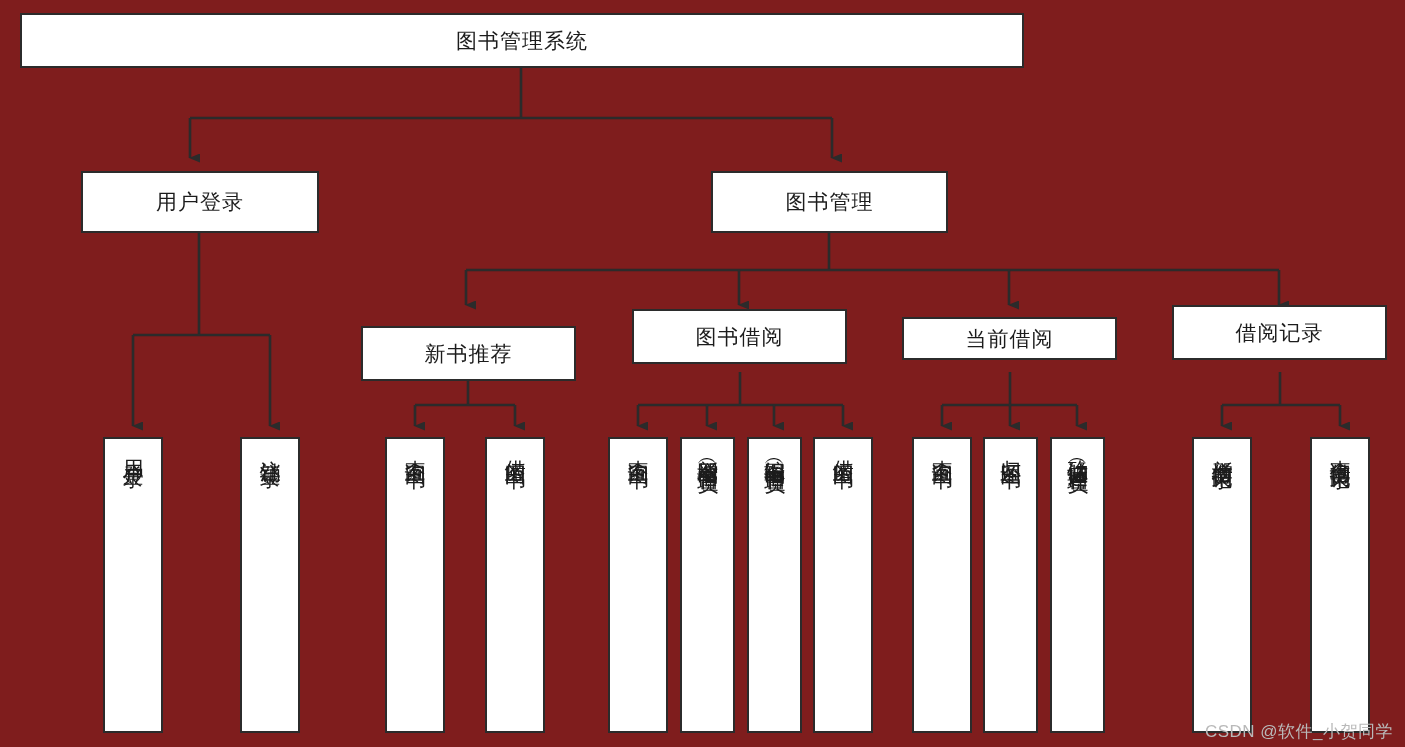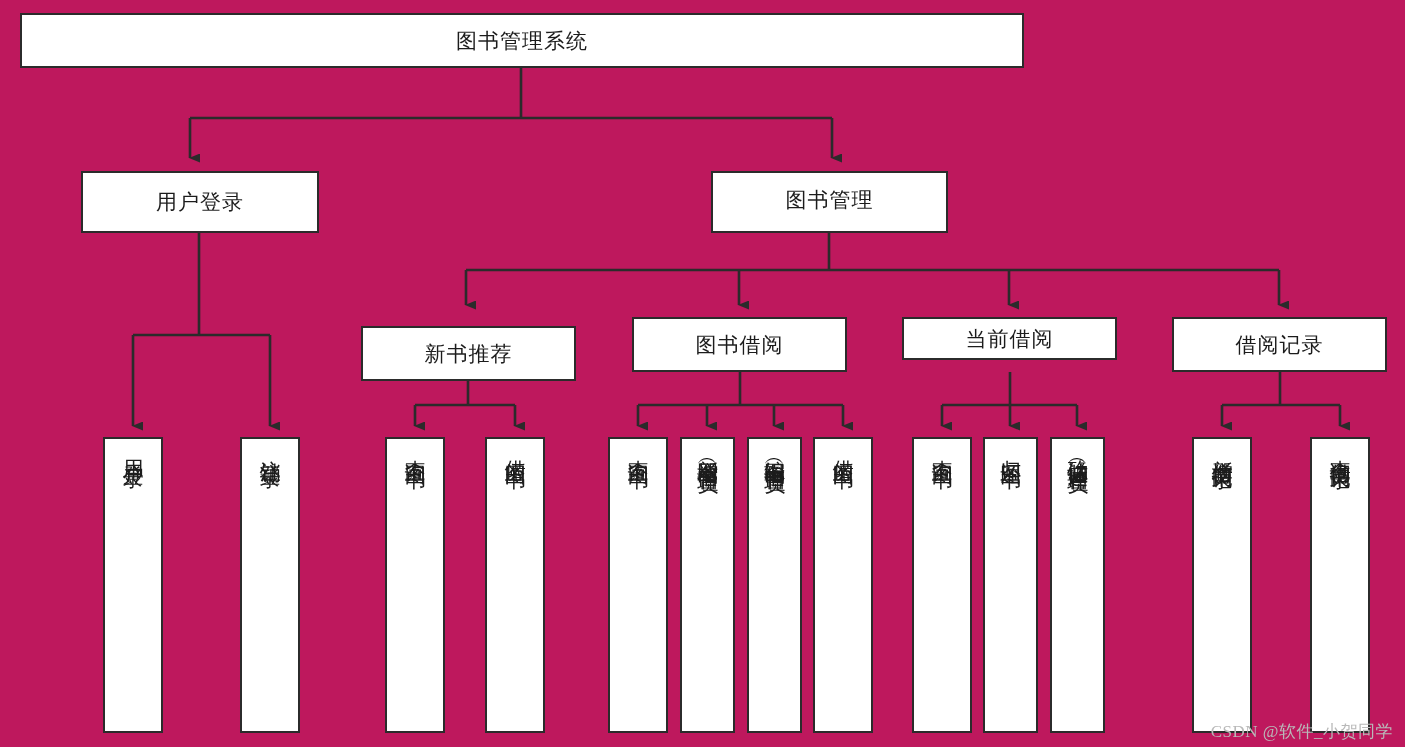--- a/index.html
+++ b/index.html
@@ -8,21 +8,21 @@
     padding: 0;
     background: #ffffff;
   }
   body {
     font-family: "Liberation Sans", "DejaVu Sans", sans-serif;
   }
   #diagram-root {
     position: relative;
     width: 1405px;
     height: 747px;
-    background: #be185d;
+    background: #7f1d1d;
     overflow: hidden;
   }
   #diagram-svg {
     position: absolute;
     left: 0;
     top: 0;
     width: 1405px;
     height: 747px;
   }
   .node {
@@ -60,21 +60,20 @@
   }
   .watermark {
     position: absolute;
     right: 12px;
     bottom: 4px;
     font-size: 17px;
     color: #b9b9b9;
     z-index: 3;
     white-space: nowrap;
     letter-spacing: 0.5px;
-    font-family: Liberation Serif, serif;
   }
 </style>
 </head>
 <body>
 
 <div id="diagram-root">
 
   <svg id="diagram-svg" viewBox="0 0 1405 747" xmlns="http://www.w3.org/2000/svg">
     <defs>
       <marker id="arrowhead" markerWidth="9" markerHeight="11" refX="4.5" refY="10" orient="auto" markerUnits="userSpaceOnUse">
@@ -125,34 +124,34 @@
     </g>
   </svg>
 
   <div class="node node-h" style="left:20px; top:13px; width:1004px; height:55px;">
     <span>图书管理系统</span>
   </div>
 
   <div class="node node-h" style="left:81px; top:171px; width:238px; height:62px;">
     <span>用户登录</span>
   </div>
-  <div class="node node-h" style="left:711px; top:171px; width:237px; height:62px;font-family:Liberation Mono, monospace;">
+  <div class="node node-h" style="left:711px; top:171px; width:237px; height:62px;">
     <span>图书管理</span>
   </div>
 
   <div class="node node-h" style="left:361px; top:317px; width:215px; height:55px;margin-top:9px;">
     <span>新书推荐</span>
   </div>
-  <div class="node node-h" style="left:632px; top:317px; width:215px; height:55px;">
+  <div class="node node-h" style="left:632px; top:309px; width:215px; height:55px;">
     <span>图书借阅</span>
   </div>
   <div class="node node-h" style="left:902px; top:317px; width:215px; height:43px;">
     <span>当前借阅</span>
   </div>
-  <div class="node node-h" style="left:1172px; top:317px; width:215px; height:55px;">
+  <div class="node node-h" style="left:1172px; top:305px; width:215px; height:55px;">
     <span>借阅记录</span>
   </div>
 
   <div class="node node-v" style="left:103px; top:437px; width:60px; height:296px;">
     <span class="vlabel">用户登录</span>
   </div>
   <div class="node node-v" style="left:240px; top:437px; width:60px; height:296px;">
     <span class="vlabel">注销登录</span>
   </div>
 

